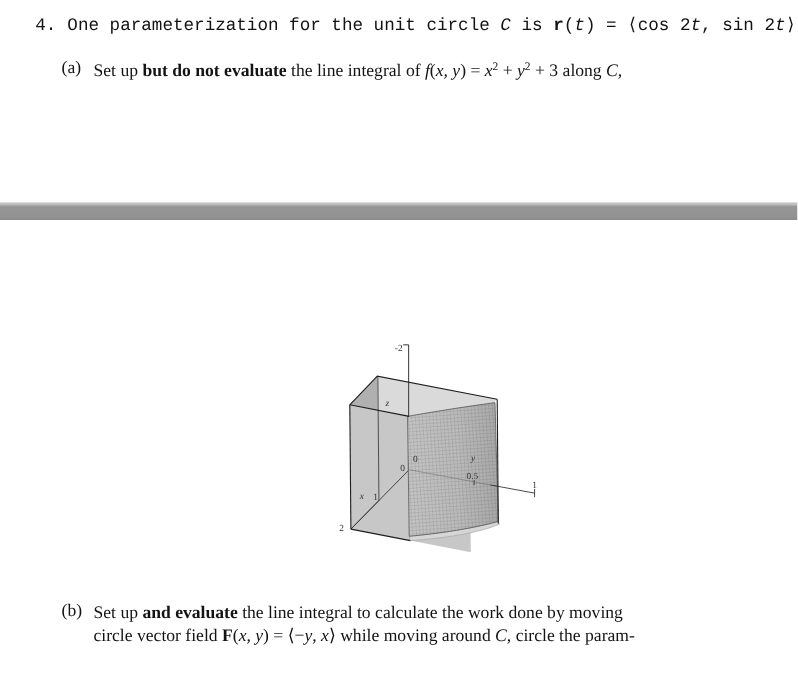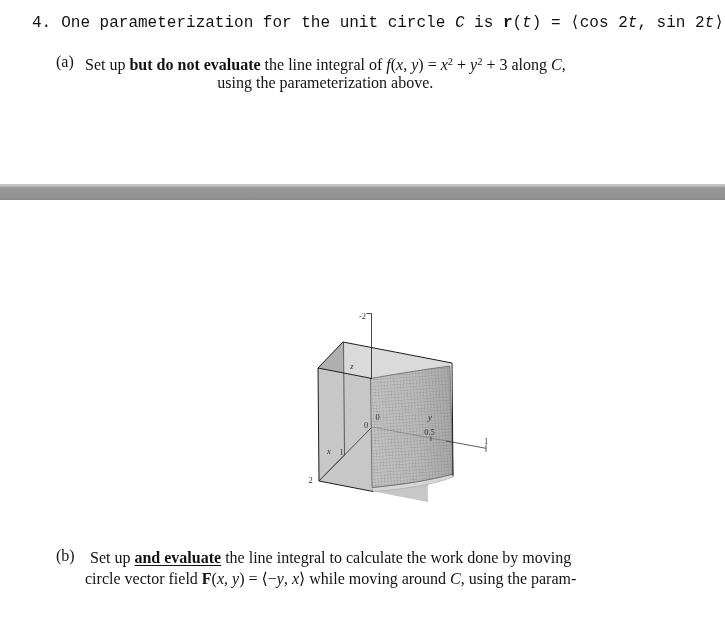--- a/index.html
+++ b/index.html
@@ -7,28 +7,28 @@
     width:725px;height:628px;position:relative;background:#ffffff;overflow:hidden;
     font-family:"Liberation Serif","DejaVu Serif",serif;color:#131313;
   }
   .abs{position:absolute;}
   
   .textline{font-size:16px;white-space:nowrap;}
   .intro{left:32px;top:12px;font-family:Liberation Mono, monospace;}
   .intro .num{display:inline-block;margin-right:10px;}
   .part{display:flex;}
   .part .plabel{width:29px;flex:0 0 29px;}
-  .part .ptext .pline{white-space:nowrap;text-align:center;}
+  .part .ptext .pline{white-space:nowrap;}
   .part-a{left:56px;top:53px;}
   .part-a .pline{line-height:17.5px;}
   .part-b{left:56px;top:547px;}
   .part-b .pline{line-height:21px;}
   .s-b{font-weight:bold;}
   .s-i{font-style:italic;}
-  .s-bu{font-weight:bold;text-decoration:underline;text-underline-offset:2px;}
+  .s-bu{font-weight:bold;text-underline-offset:2px;}
   .s-sup{font-size:10.5px;vertical-align:5px;}
   
   .divider{
     left:0;top:184px;width:725px;height:16px;
     background:linear-gradient(to bottom,#c7c7c7 0%,#c2c2c2 10%,#979797 24%,#929292 80%,#8b8b8b 100%);
   }
   
   .figure{left:285px;top:300px;}
   .figlabel{font-family:"Liberation Serif","DejaVu Serif",serif;font-size:8.5px;fill:#333;}
   .figlabel.it{font-style:italic;}
@@ -37,21 +37,20 @@
 <body>
 
 <div class="abs textline intro">
   <span class="num">4.</span><span><span>One parameterization for the unit circle </span><span class="s-i">C</span><span> is </span><span class="s-b">r</span><span>(</span><span class="s-i">t</span><span>) = ⟨cos 2</span><span class="s-i">t</span><span>, sin 2</span><span class="s-i">t</span><span>⟩, for 0 ≤ </span><span class="s-i">t</span><span> ≤ </span><span class="s-i">π</span><span>.</span></span>
 </div>
 
 <div class="abs textline part part-a">
   <span class="plabel">(a)</span>
   <div class="ptext">
     <div class="pline"><span>Set up </span><span class="s-b">but do not evaluate</span><span> the line integral of </span><span class="s-i">f</span><span>(</span><span class="s-i">x, y</span><span>) = </span><span class="s-i">x</span><span class="s-sup">2</span><span> + </span><span class="s-i">y</span><span class="s-sup">2</span><span> + 3 along </span><span class="s-i">C</span><span>,</span></div>
-    <div class="pline"><span>using the parameterization above.</span></div>
   </div>
 </div>
 
 <div class="abs divider"></div>
 
 <svg class="abs figure" width="215" height="215" viewBox="285 300 215 215" xmlns="http://www.w3.org/2000/svg">
   <defs>
     <pattern id="meshgrid" width="3.2" height="3.2" patternUnits="userSpaceOnUse" patternTransform="rotate(-4 400 430)">
       <rect width="3.2" height="3.2" fill="#c3c3c3"></rect>
       <path d="M0 0 H3.2 M0 0 V3.2" stroke="#888888" stroke-width="0.45" fill="none"></path>
@@ -110,15 +109,15 @@
     <text class="figlabel it" x="430" y="419.5" text-anchor="middle">y</text>
     <text class="figlabel" x="429.5" y="435" text-anchor="middle">0.5</text>
     <text class="figlabel" x="486" y="443.5" text-anchor="middle">1</text>
   </g>
 </svg>
 
 <div class="abs textline part part-b">
   <span class="plabel">(b)</span>
   <div class="ptext">
     <div class="pline"><span>Set up </span><span class="s-bu">and evaluate</span><span> the line integral to calculate the work done by moving</span></div>
-    <div class="pline"><span>circle vector field </span><span class="s-b">F</span><span>(</span><span class="s-i">x, y</span><span>) = ⟨−</span><span class="s-i">y</span><span>, </span><span class="s-i">x</span><span>⟩ while moving around </span><span class="s-i">C</span><span>, using the param-</span></div>
+    <div class="pline"><span>circle vector field </span><span class="s-b">F</span><span>(</span><span class="s-i">x, y</span><span>) = ⟨−</span><span class="s-i">y</span><span>, </span><span class="s-i">x</span><span>⟩ while moving around </span><span class="s-i">C</span><span>, circle the param-</span></div>
   </div>
 </div>
 
 </body></html>

